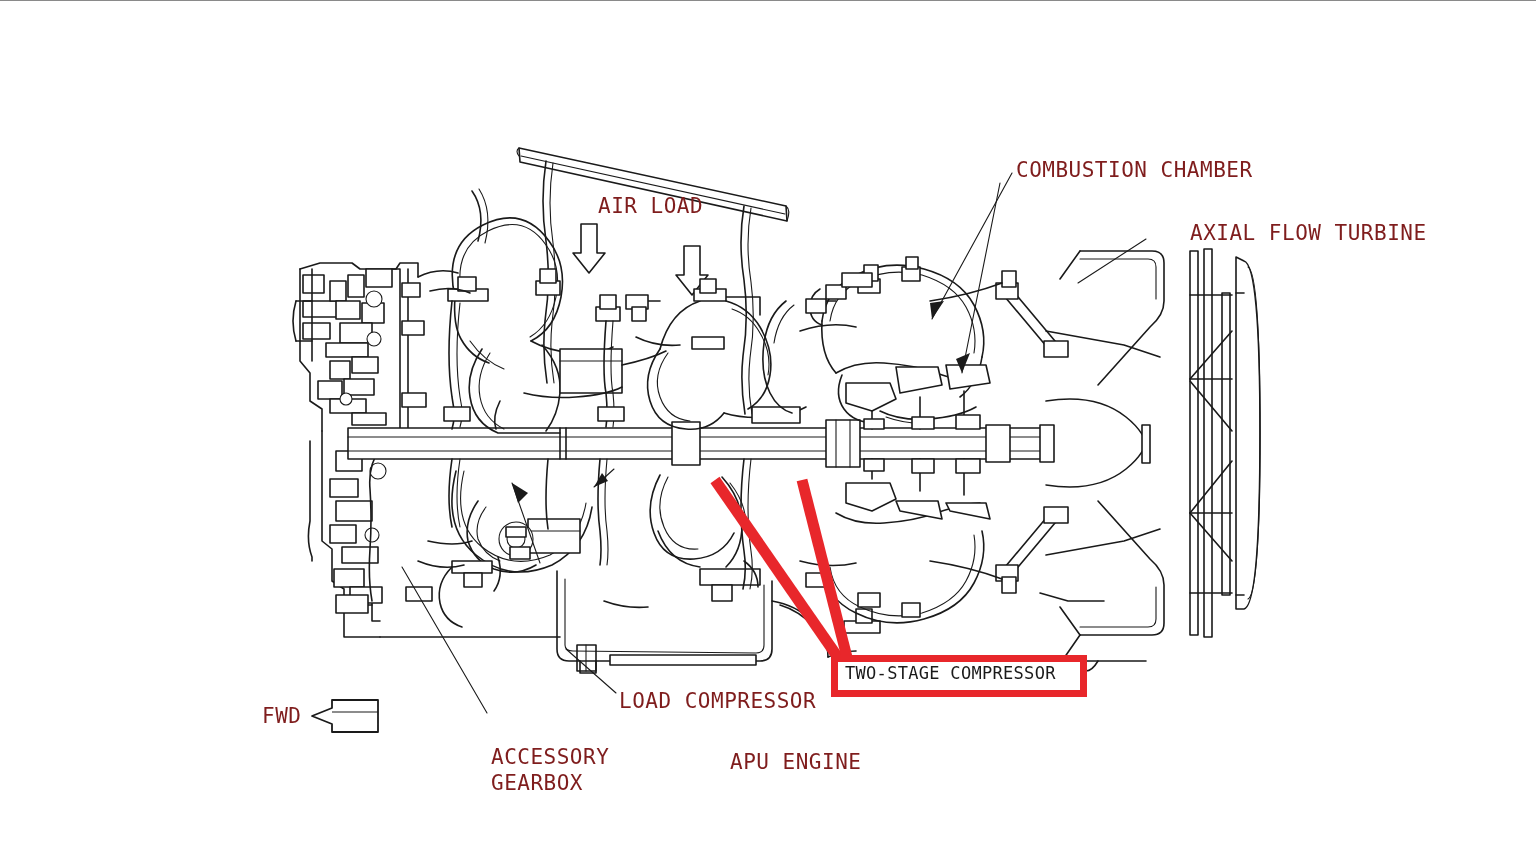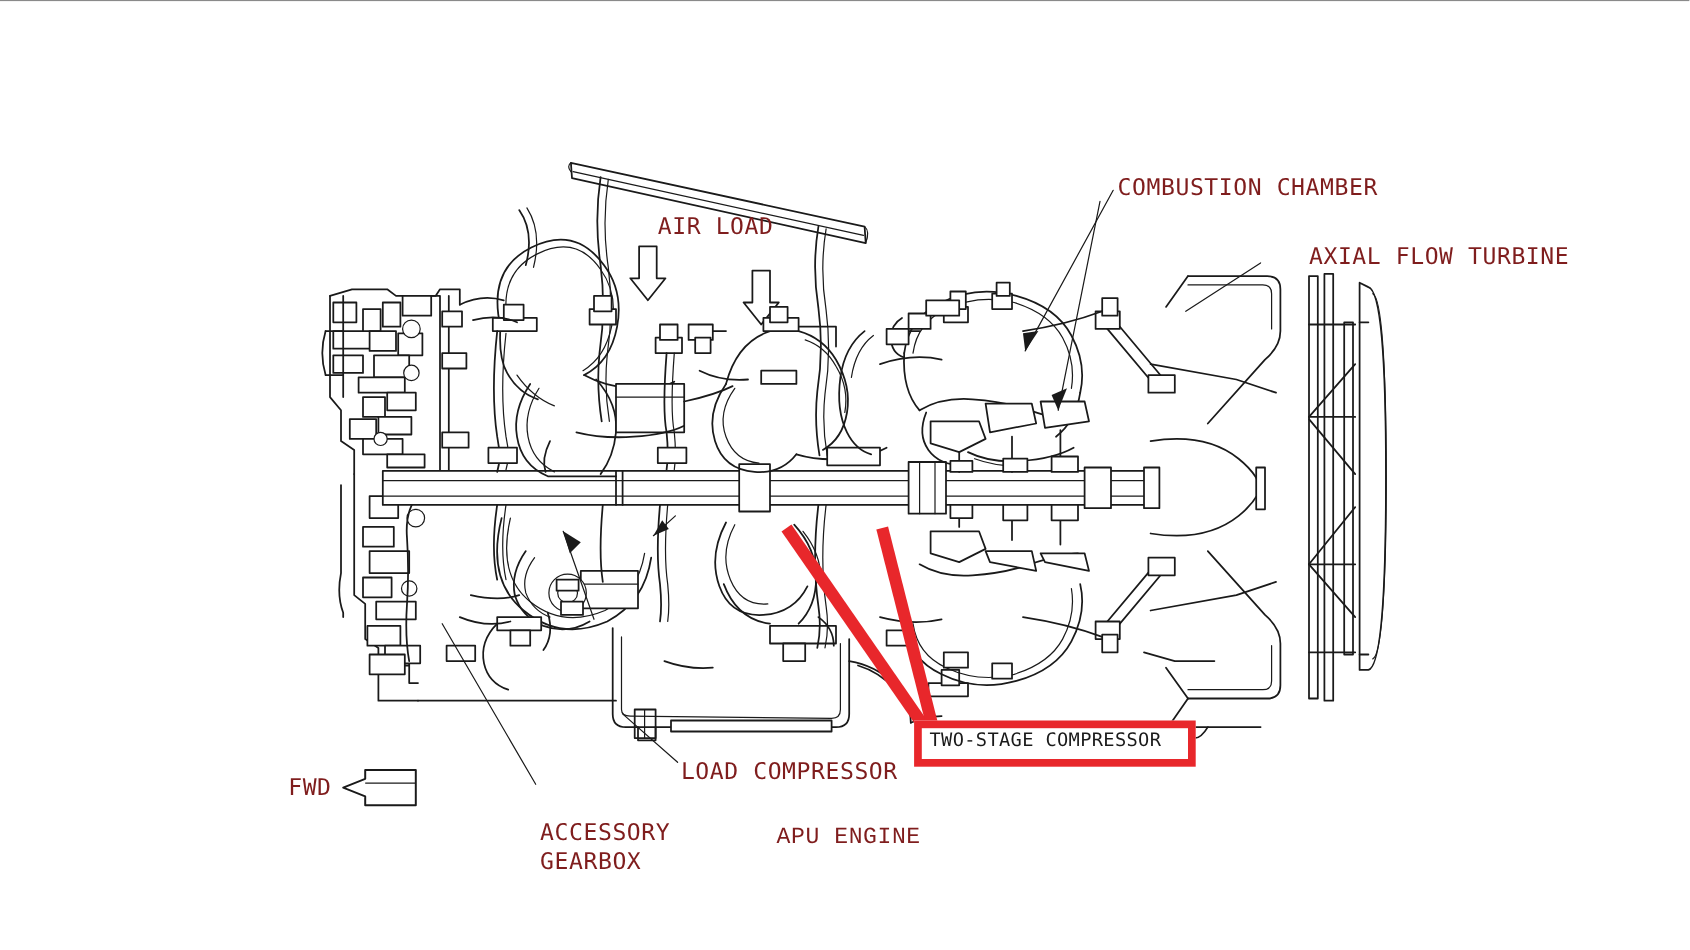--- a/index.html
+++ b/index.html
@@ -31,21 +31,21 @@
     color: #7f1d1d;
     white-space: pre;
     line-height: 1.25;
     font-weight: 500;
   }
   #lbl-combustion { left: 1016px; top: 156px; }
   #lbl-axial      { left: 1147px; top: 219px; margin-left: 43px; }
   #lbl-airinlet   { left: 598px;  top: 192px; }
   #lbl-accessory  { left: 491px;  top: 714px; margin-top: 29px; }
   #lbl-load       { left: 619px;  top: 687px; }
-  #lbl-apu        { left: 706px;  top: 748px; font-family: Liberation Mono, monospace; }
+  #lbl-apu        { left: 730px;  top: 748px; }
 
   #callout-box {
     position: absolute;
     left: 831px;
     top: 654px;
     width: 256px;
     height: 42px;
     border: 7px solid #e8272b;
     background: #ffffff;
     box-sizing: border-box;

